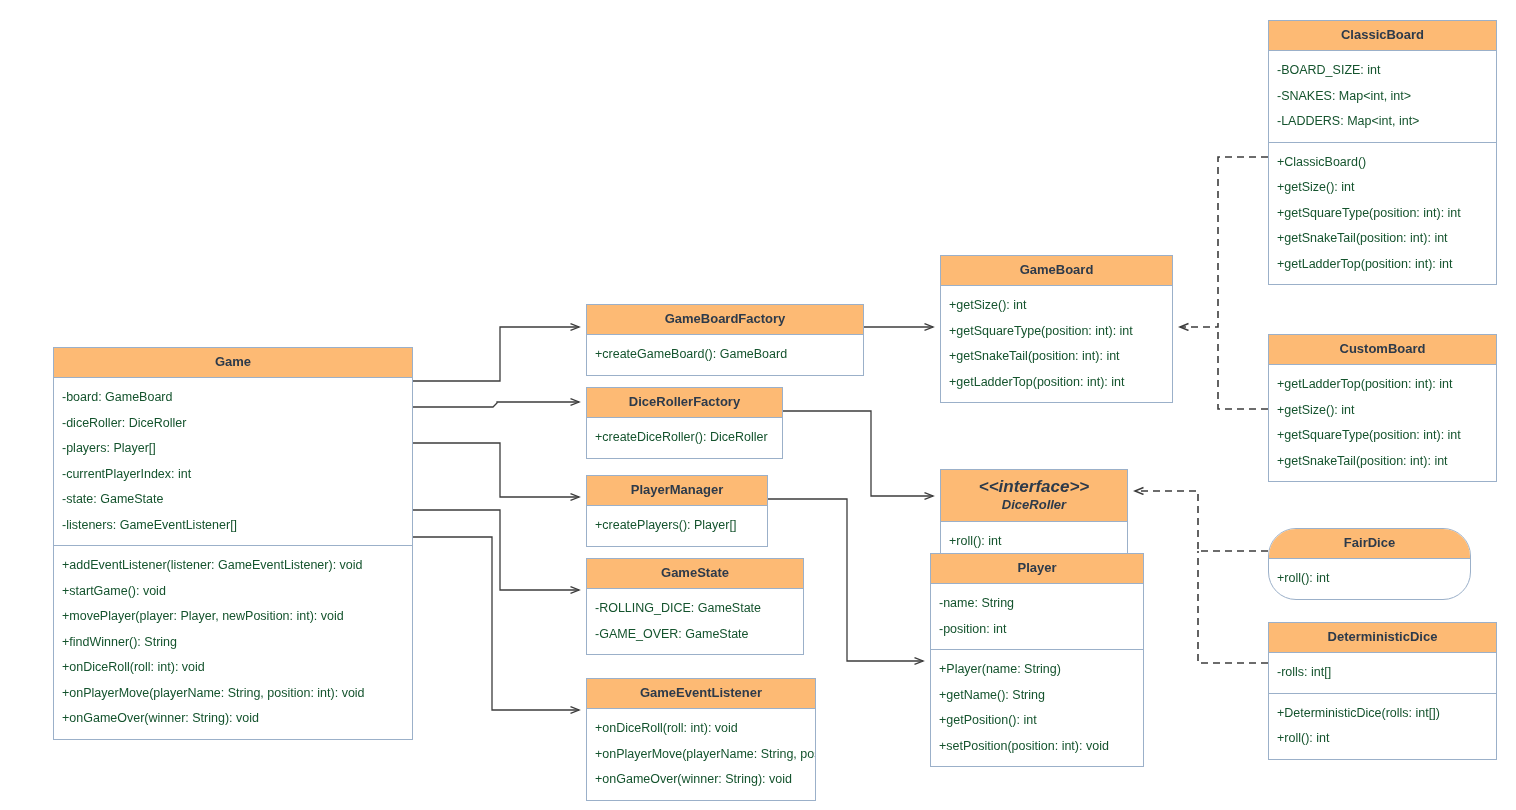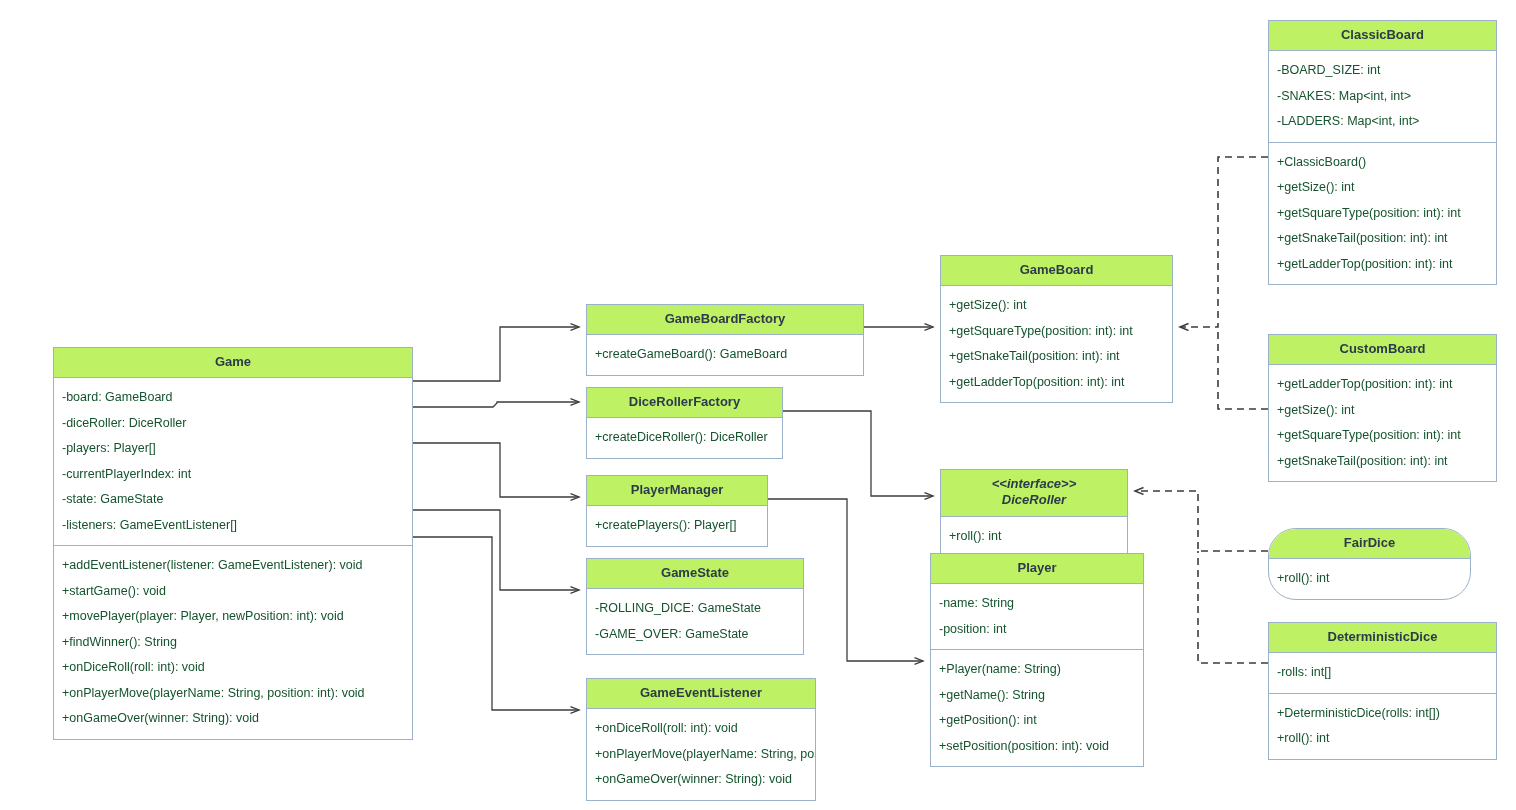--- a/index.html
+++ b/index.html
@@ -28,35 +28,35 @@
   }
   .uml-class {
     position: absolute;
     box-sizing: border-box;
     border: 1px solid #9bb0c9;
     background: #ffffff;
     overflow: hidden;
   }
   .uml-header {
     box-sizing: border-box;
-    background: #bef264;
+    background: #fdba74;
     border-bottom: 1px solid #9bb0c9;
     color: #2d3a4a;
     font-size: 13px;
     font-weight: bold;
     text-align: center;
     line-height: 1.25;
     padding: 6px 4px 7px 4px;
     white-space: nowrap;
   }
   .uml-header .stereo {
     display: block;
     font-style: italic;
     font-weight: bold;
-    font-size: 13px;
+    font-size: 17px;
   }
   .uml-header .iname {
     display: block;
     font-style: italic;
     font-weight: bold;
     font-size: 13px;
   }
   .uml-section {
     box-sizing: border-box;
     padding: 7px 0 7px 0;

